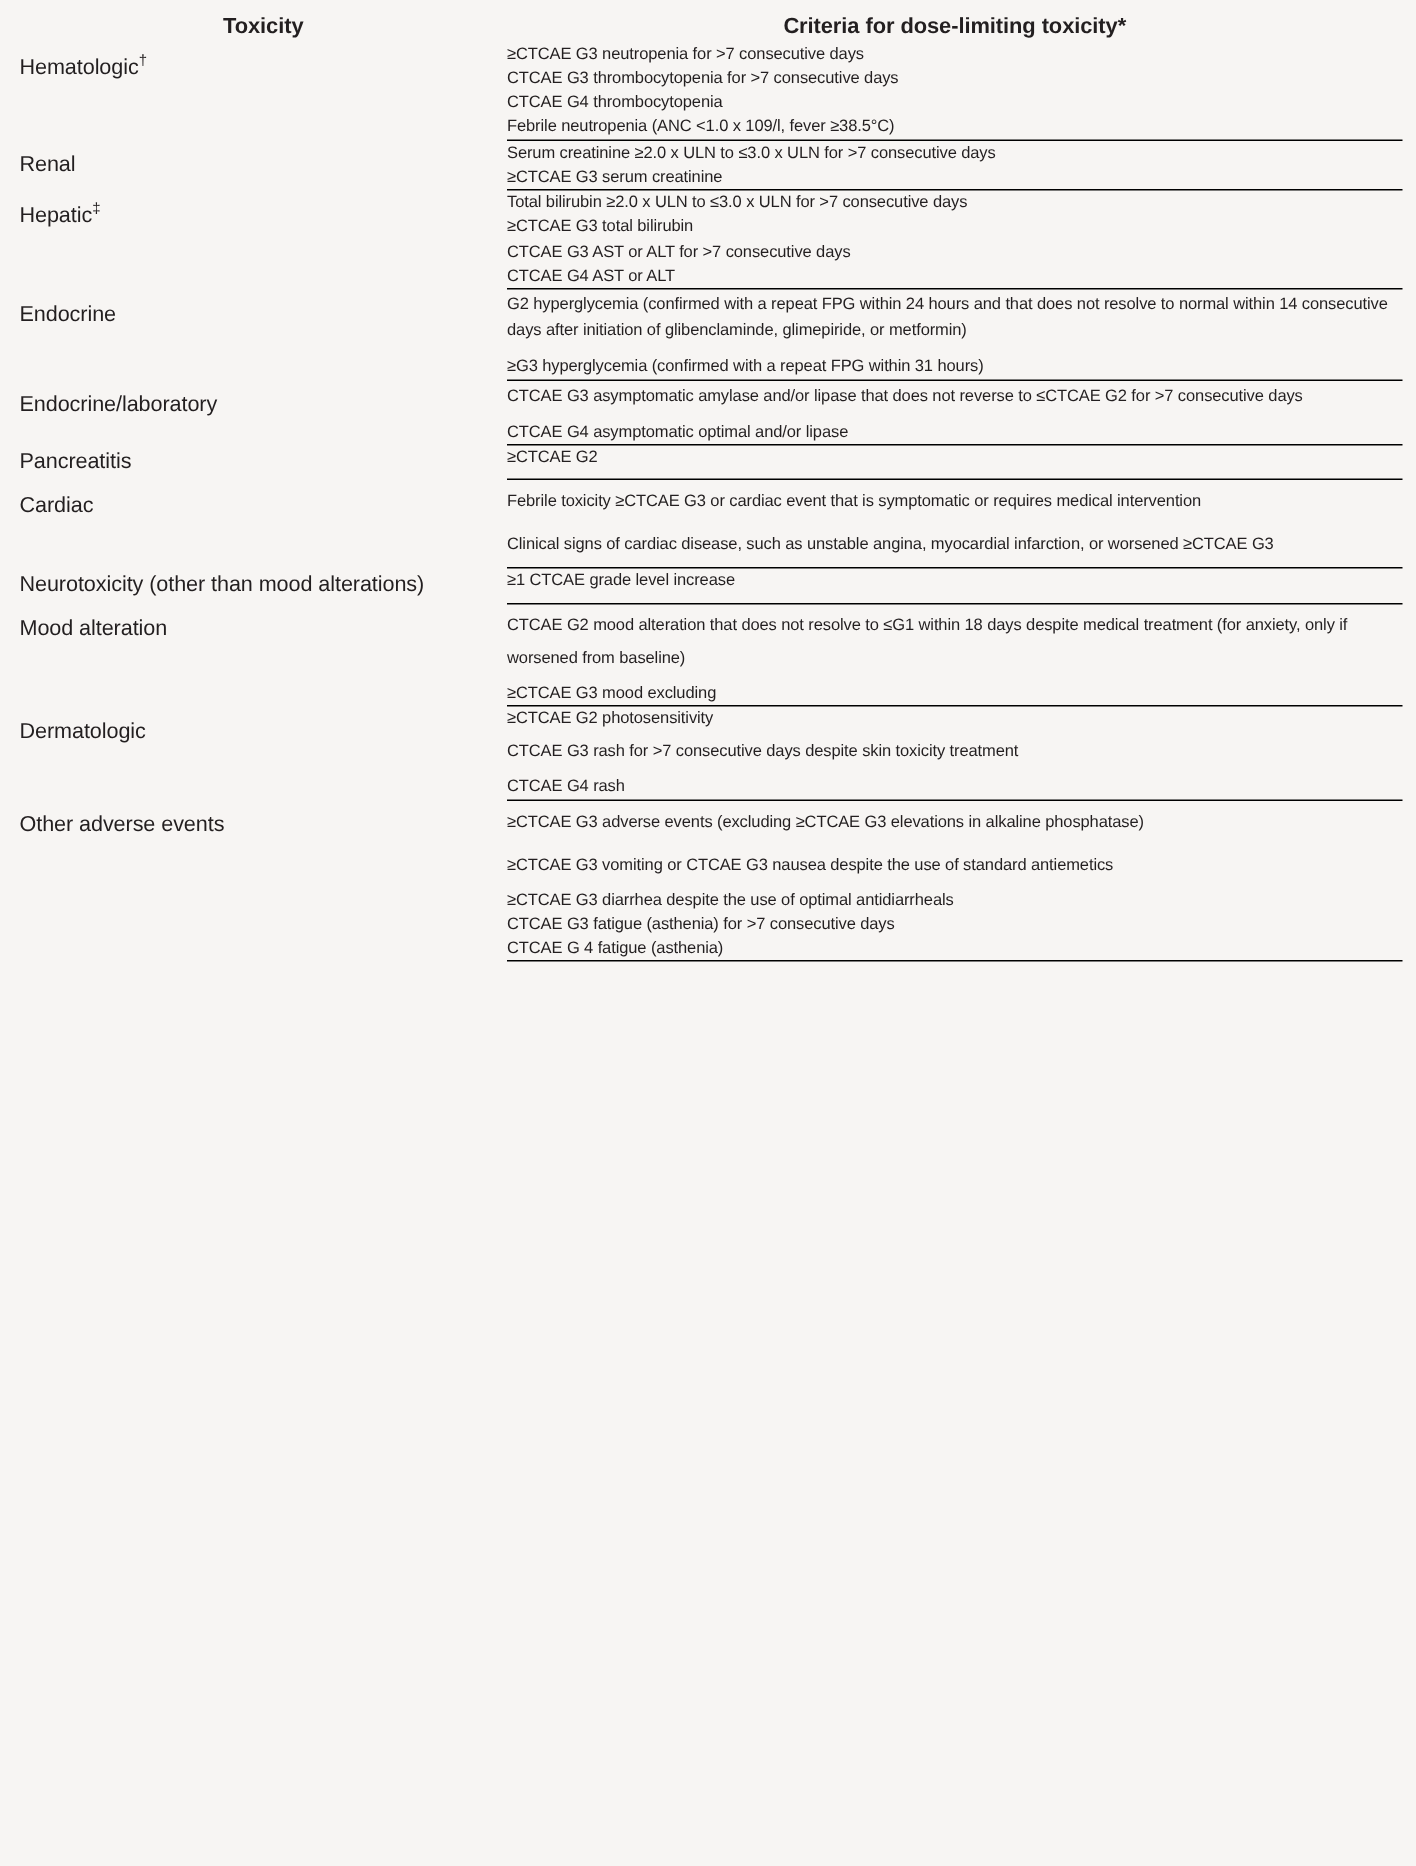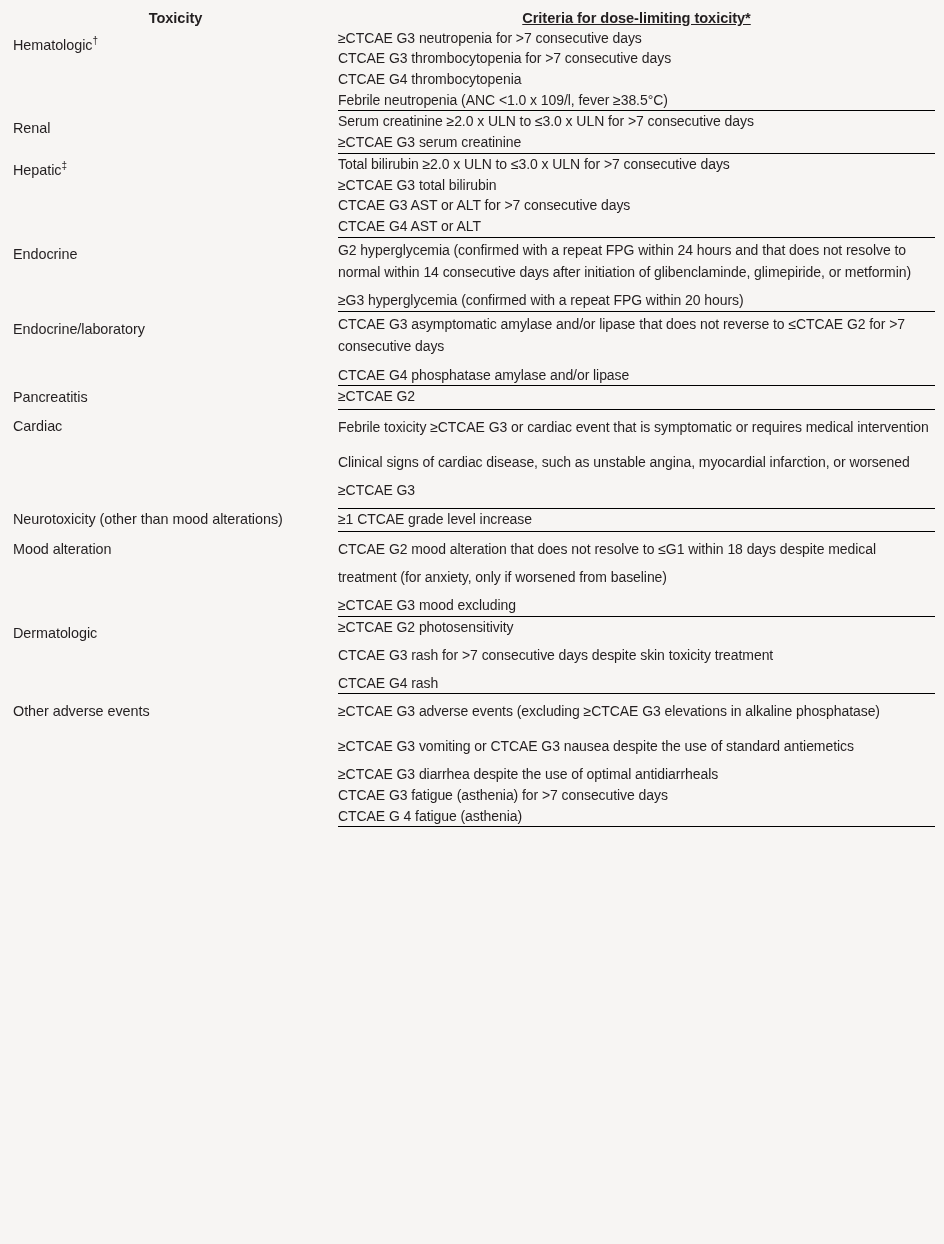--- a/index.html
+++ b/index.html
@@ -49,21 +49,21 @@
   .hdr-tox, .hdr-crit {
     border-top: 1.6px solid #000;
     border-bottom: 1.6px solid #000;
     font-weight: bold;
     font-size: 14.6px;
     line-height: 1.2;
     padding: 8px 0 9px 9px;
     letter-spacing: -0.05px;
   }
   .hdr-tox { border-left: 1.6px solid #000; border-right: 1.6px solid #000; }
-  .hdr-crit { border-right: 1.6px solid #000; text-decoration: underline; }
+  .hdr-crit { border-right: 1.6px solid #000; }
 
   
   .tox-cell {
     border-left: 1.6px solid #000;
     border-right: 1.6px solid #000;
     border-bottom: 1.6px solid #000;
     font-size: 14.4px;
     line-height: 1.62;
     padding: 6px 8px 6px 9px;
     letter-spacing: -0.05px;
@@ -71,21 +71,21 @@
   .tox-cell sup {
     font-size: 10px;
     vertical-align: super;
     line-height: 0;
   }
 
   
   .crit-cell {
     border-right: 1.6px solid #000;
     border-bottom: 0.9px solid #3b3b3b;
-    font-size: 14px;
+    font-size: 11px;
     line-height: 1.48;
     padding: 6px 10px 7px 9px;
     letter-spacing: -0.07px;
     margin-top: 39px;
   }
   
   .crit-cell.group-end {
     border-bottom: 1.6px solid #000;
   }
   
@@ -150,28 +150,28 @@
           <td class="crit-cell">CTCAE G3 AST or ALT for &gt;7 consecutive days</td>
         </tr>
         <tr>
           <td class="crit-cell group-end">CTCAE G4 AST or ALT</td>
         </tr>
         <tr>
           <td class="tox-cell tall" rowspan="2">Endocrine</td>
           <td class="crit-cell endo">G2 hyperglycemia (confirmed with a repeat FPG within 24 hours and that does not resolve to normal within 14 consecutive days after initiation of glibenclaminde, glimepiride, or metformin)</td>
         </tr>
         <tr>
-          <td class="crit-cell group-end">≥G3 hyperglycemia (confirmed with a repeat FPG within 20 hours)</td>
+          <td class="crit-cell group-end">≥G3 hyperglycemia (confirmed with a repeat FPG within 31 hours)</td>
         </tr>
         <tr>
           <td class="tox-cell tall" rowspan="2">Endocrine/laboratory</td>
           <td class="crit-cell endo">CTCAE G3 asymptomatic amylase and/or lipase that does not reverse to ≤CTCAE G2 for &gt;7 consecutive days</td>
         </tr>
         <tr>
-          <td class="crit-cell group-end">CTCAE G4 phosphatase amylase and/or lipase</td>
+          <td class="crit-cell group-end">CTCAE G4 asymptomatic optimal and/or lipase</td>
         </tr>
         <tr>
           <td class="tox-cell" rowspan="1">Pancreatitis</td>
           <td class="crit-cell group-end">≥CTCAE G2</td>
         </tr>
         <tr>
           <td class="tox-cell tall" rowspan="2">Cardiac</td>
           <td class="crit-cell loose">Febrile toxicity ≥CTCAE G3 or cardiac event that is symptomatic or requires medical intervention</td>
         </tr>
         <tr>

